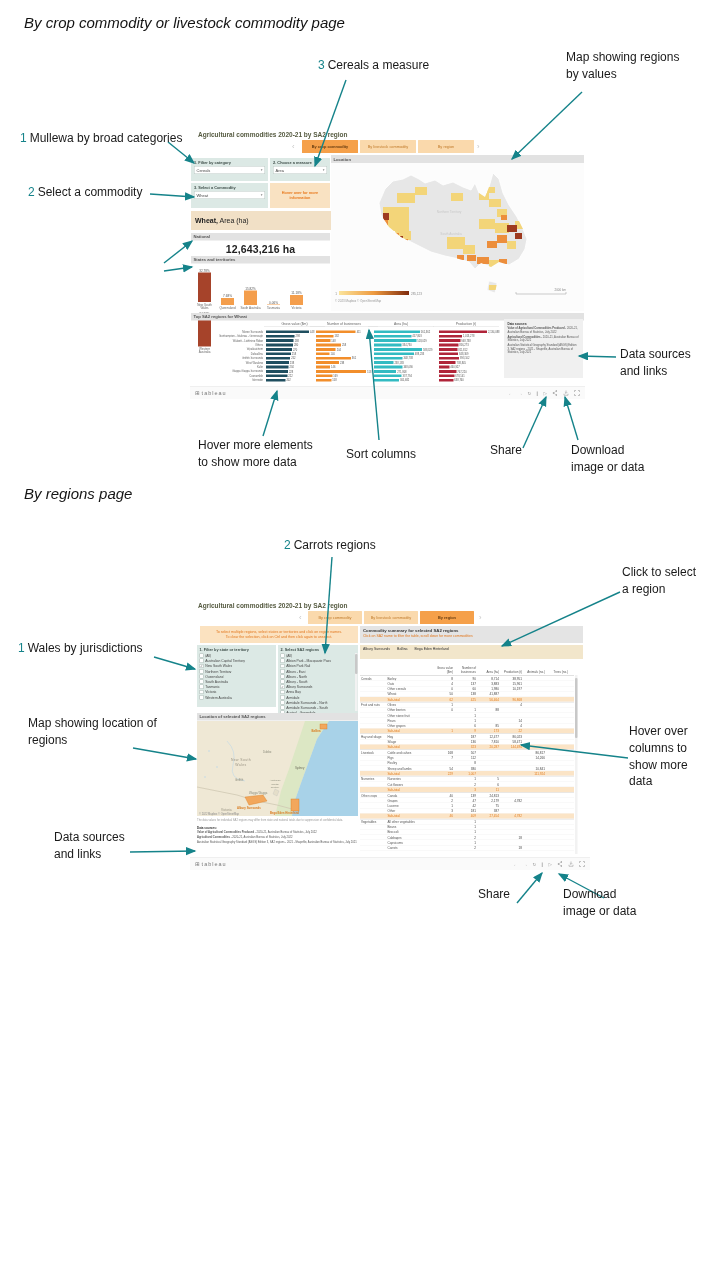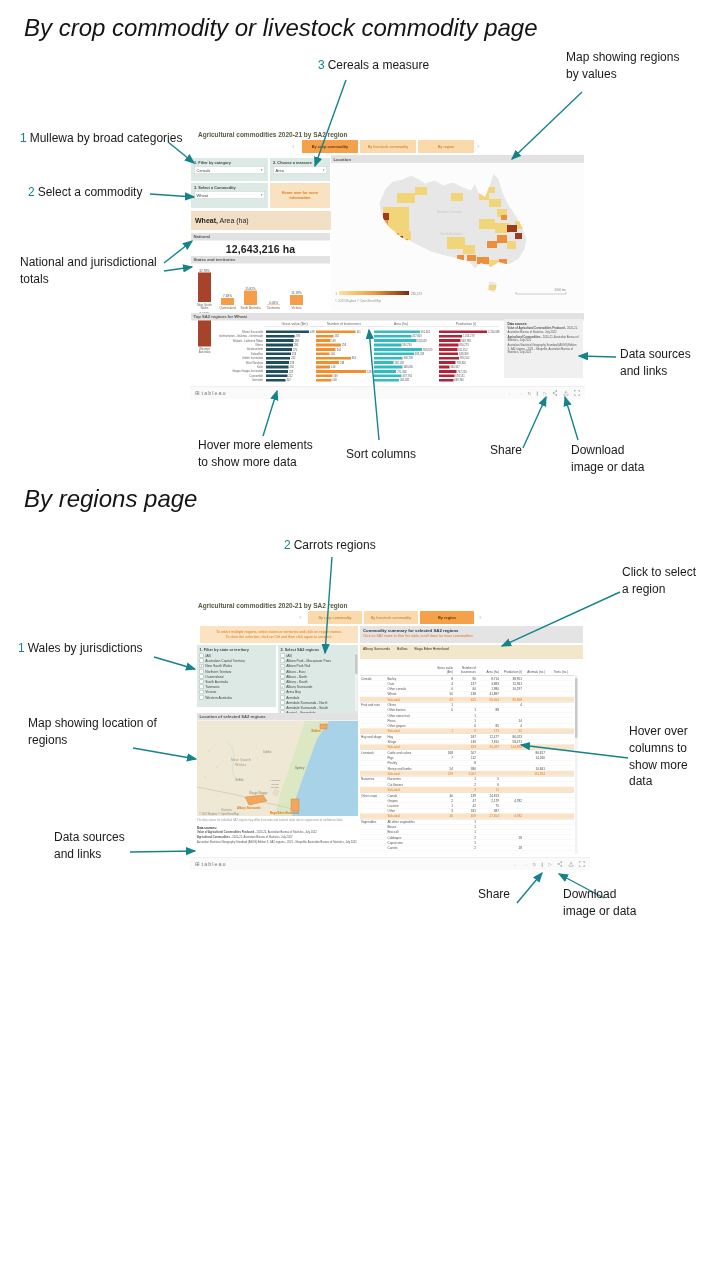--- a/index.html
+++ b/index.html
@@ -1,18 +1,18 @@
 <!DOCTYPE html>
 <html><head>
 <meta charset="utf-8">
 <style>
   html,body{margin:0;padding:0;background:#fff;}
   .canvas{position:relative;width:720px;height:1280px;background:#fff;overflow:hidden;
           font-family:"Liberation Sans",sans-serif;color:#111;}
-  .h1{position:absolute;left:24px;font-style:italic;font-size:24px;color:#141414;white-space:nowrap;}
+  .h1{position:absolute;left:24px;font-style:italic;font-size:15px;color:#141414;white-space:nowrap;}
   .ann{position:absolute;font-size:12px;line-height:1.4;color:#1a1a1a;white-space:nowrap;z-index:9;}
   .ann .num{color:#15838A;margin-right:3px;}
   #arrows{position:absolute;left:0;top:0;z-index:8;pointer-events:none;}
   .dash{position:absolute;width:395px;height:272px;z-index:1;}
   .z{position:relative;transform:scale(.5);transform-origin:0 0;background:#fff;}
   .abs{position:absolute;}
   .d-title{position:absolute;left:16px;top:7px;font-size:13px;font-weight:bold;color:#565b41;}
   .chev{position:absolute;font-size:15px;color:#c4c4c4;line-height:18px;}
   .tabrow{position:absolute;display:flex;gap:4px;}
   .tab{width:112px;height:26px;line-height:26px;text-align:center;font-size:7.8px;border-radius:1px;}
@@ -88,24 +88,20 @@
   </div>
   <div class="ann" style="left:566px;top:49px">
     <div>Map showing regions</div>
       <div>by values</div>
   </div>
   <div class="ann" style="left:20px;top:130px">
     <span class="num">1</span><span>Mullewa by broad categories</span>
   </div>
   <div class="ann" style="left:28px;top:184px">
     <span class="num">2</span><span>Select a commodity</span>
-  </div>
-  <div class="ann" style="left:20px;top:254px">
-    <div>National and jurisdictional</div>
-      <div>totals</div>
   </div>
   <div class="ann" style="left:620px;top:346px">
     <div>Data sources</div>
       <div>and links</div>
   </div>
   <div class="ann" style="left:198px;top:437px">
     <div>Hover more elements</div>
       <div>to show more data</div>
   </div>
   <div class="ann" style="left:346px;top:446px">Sort columns</div>

